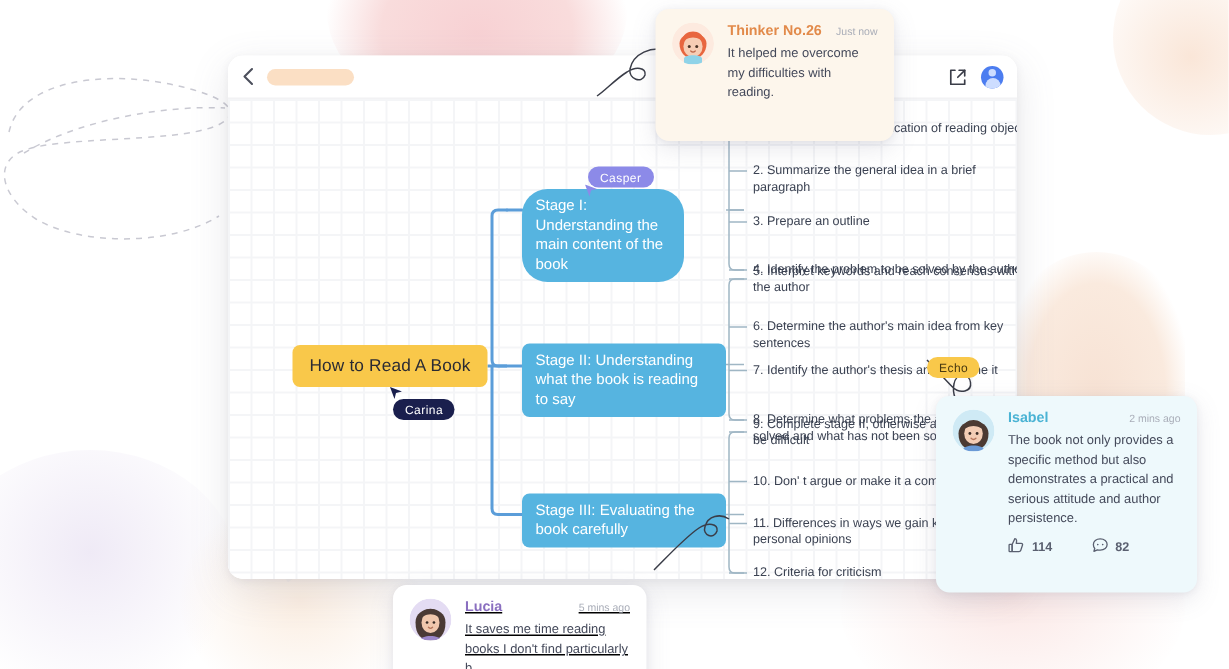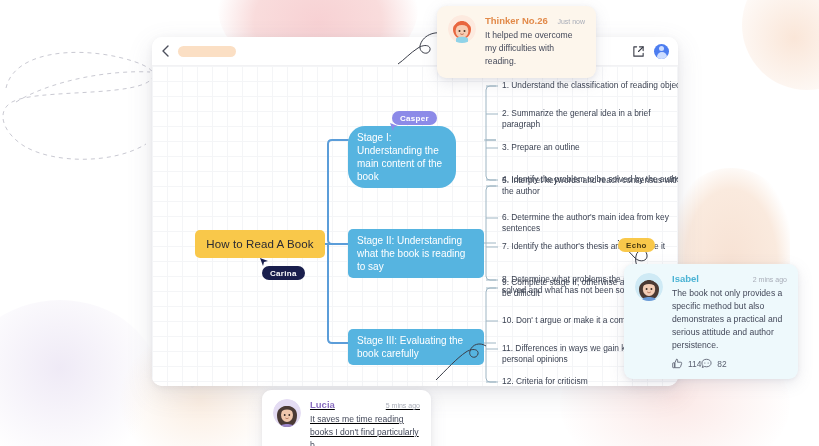--- a/index.html
+++ b/index.html
@@ -115,34 +115,34 @@
   .sub {
     position: absolute;
     font-size: 8.4px; line-height: 11px; color: #3b4252;
     width: 186px;
     cursor: pointer;
   }
 
   
   .tag {
     position: absolute; border-radius: 9px;
-    font-size: 8px; font-weight: bold; letter-spacing: .3px;
+    font-size: 8px; font-weight: normal; letter-spacing: .3px;
     padding: 2.5px 8px; color: #fff; cursor: pointer;
   }
   .tag-casper { background: #8c8ae8; left: 240px; top: 45px; }
   .tag-carina { background: #1a1f4d; left: 110px; top: 200px; }
   .tag-echo   { background: #f9c84a; color: #4a3a10; left: 466px; top: 172px; z-index: 6; }
 
   svg.links { position: absolute; left: 0; top: 0; overflow: visible; }
 
   
   .card {
     position: absolute; border-radius: 9px;
     box-shadow: 0 5px 16px rgba(120,120,140,.16), 0 1px 4px rgba(120,120,140,.10);
-    padding: 9px 11px 10px 11px;
+    padding: 9px 11px 26px 11px;
     display: flex; gap: 9px;
   }
   .card .av { width: 28px; height: 28px; border-radius: 50%; flex: 0 0 28px; overflow: hidden; position: relative; }
   .card .body { flex: 1; }
   .card .head { display: flex; align-items: baseline; }
   .card .name { font-size: 9.5px; font-weight: bold; }
   .card .time { margin-left: auto; font-size: 7px; color: #a9adb8; }
   .card .text { font-size: 8.6px; line-height: 13px; color: #44495a; margin-top: 3px; }
 
   #card-thinker {
@@ -157,21 +157,21 @@
   }
   #card-isabel .name { color: #4ab3d4; }
 
   #card-lucia {
     left: 262px; top: 390px; width: 169px;
     background: #ffffff;
     text-decoration: underline;
   }
   #card-lucia .name { color: #8a6fc0; }
 
-  .reactions { display: flex; margin-top: 6px; align-items: flex-end; }
+  .reactions { display: flex; gap: 26px; margin-top: 6px; align-items: flex-end; font-weight: bold; }
   .reaction { display: flex; align-items: center; gap: 5px; font-size: 8.4px; color: #5a6070; cursor: pointer; }
 
   .leader { position: absolute; overflow: visible; }
 </style>
 </head>
 <body>
 
 <div class="bg">
   <div class="blob blob-pink"></div>
   <div class="blob blob-peach-tr"></div>

